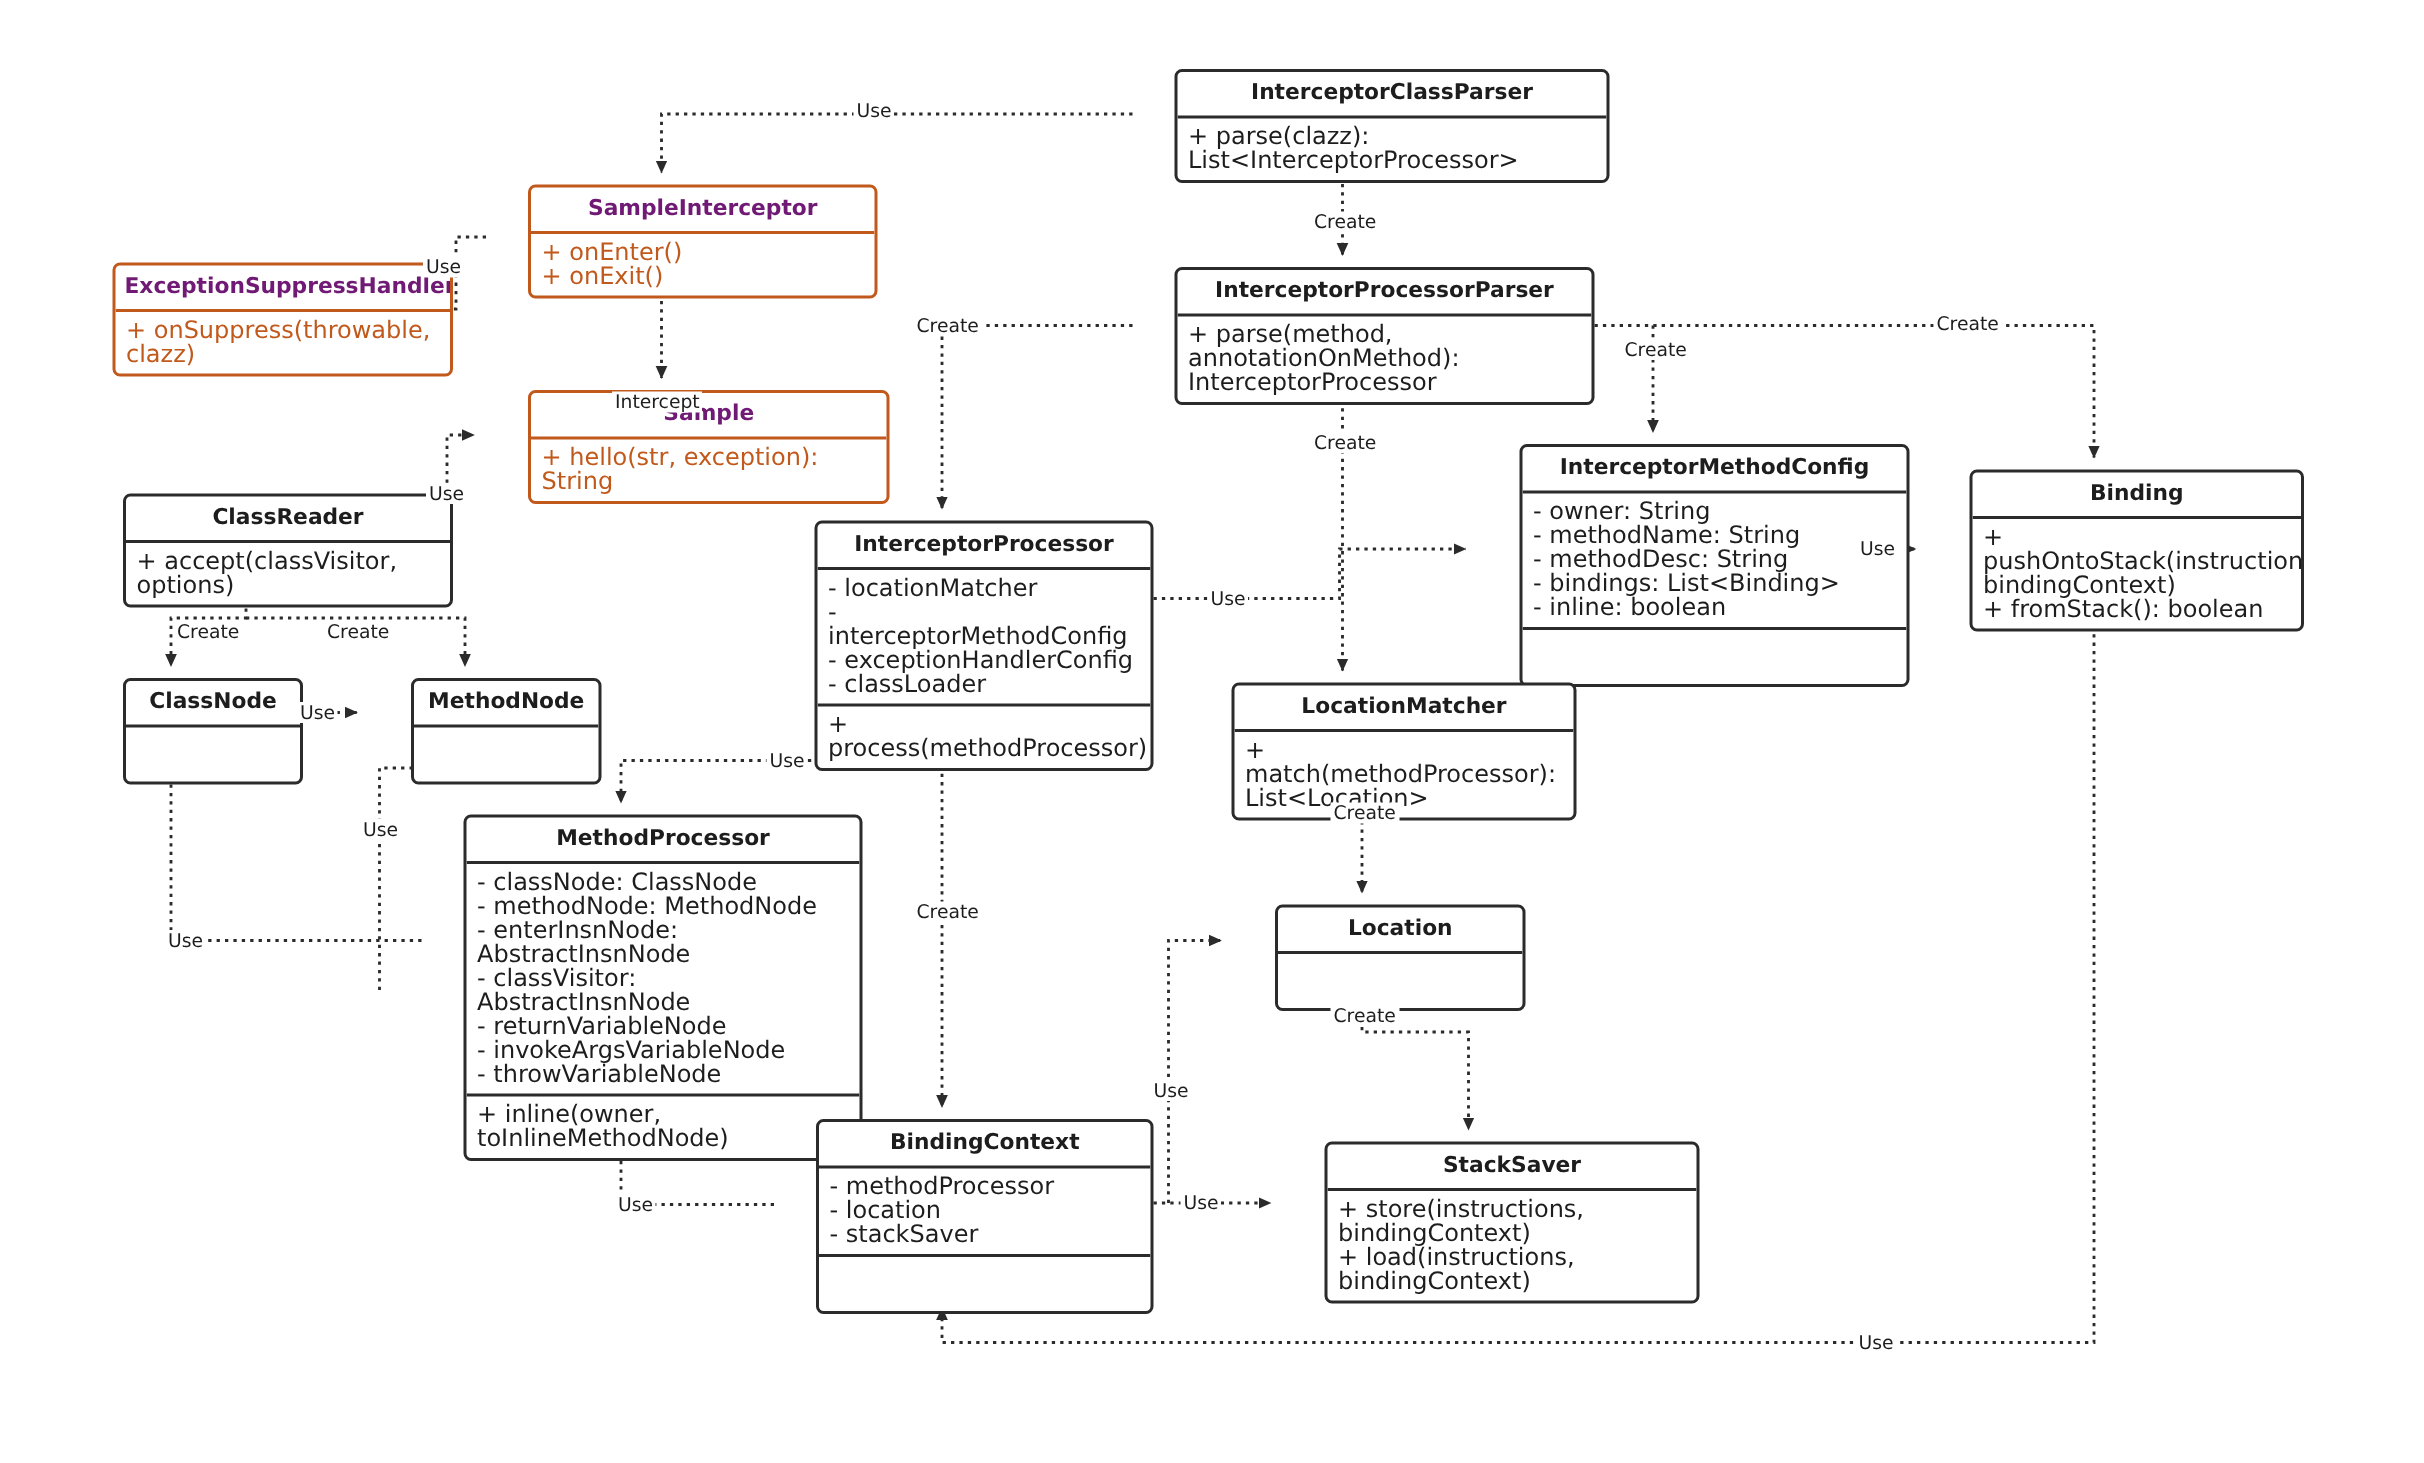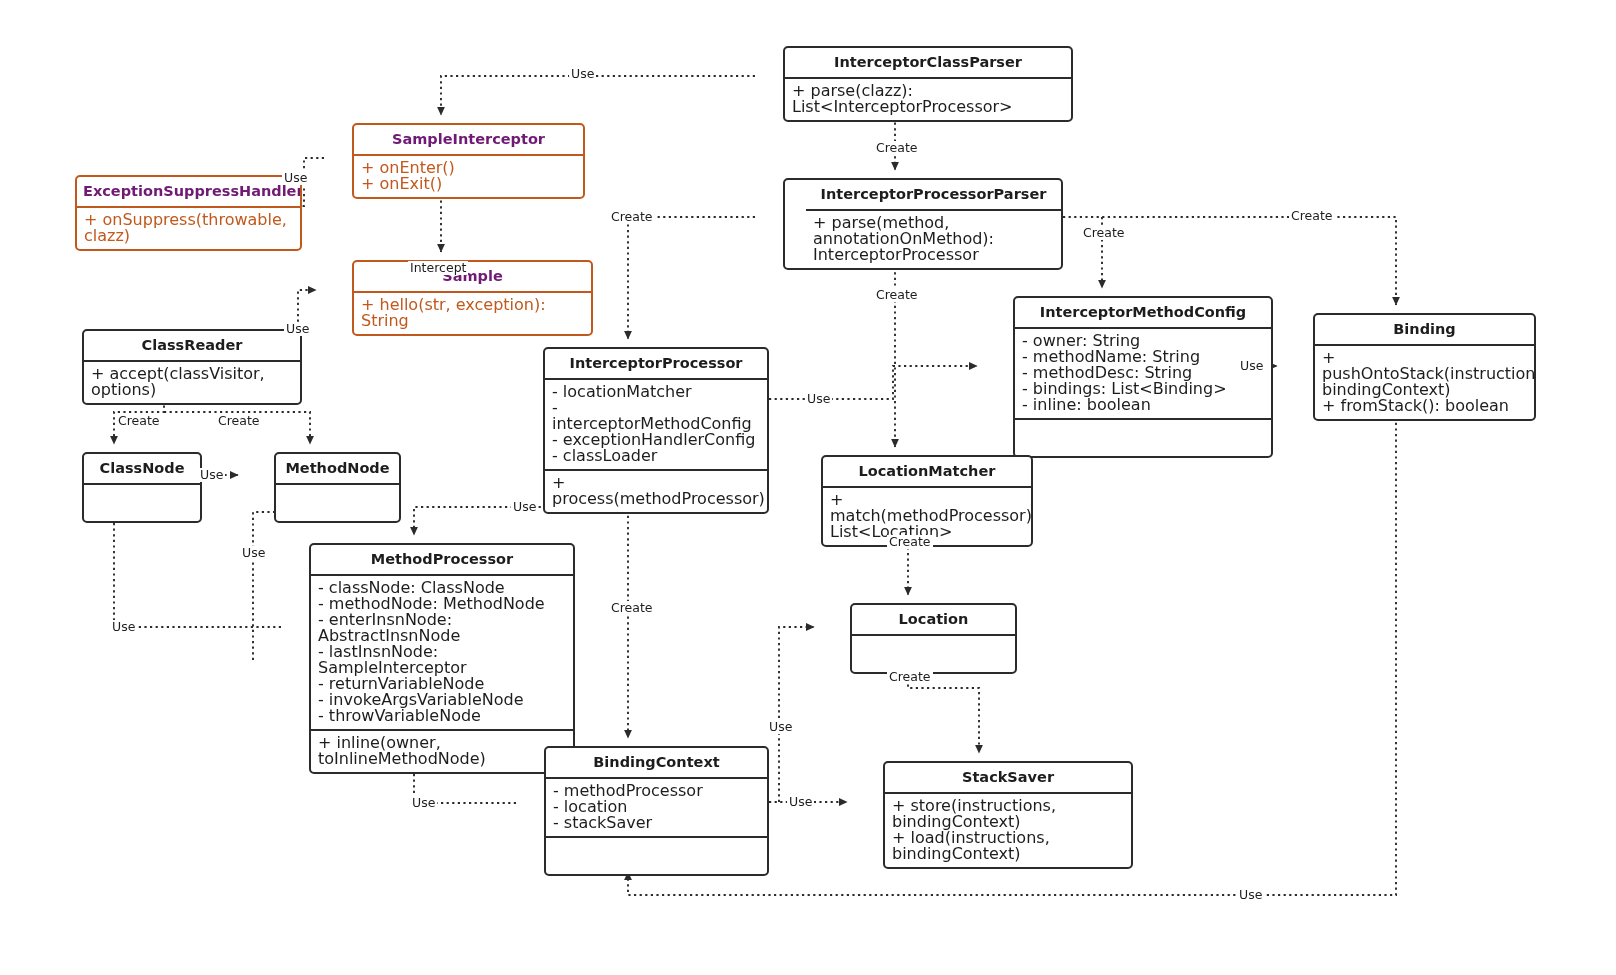--- a/index.html
+++ b/index.html
@@ -178,21 +178,21 @@
   </div>
 
   <div class="uml-class" style="left:755px;top:46px;width:290px;">
     <div class="cls-title">InterceptorClassParser</div>
     <div class="cls-sep"></div>
     <div class="cls-compartment">
       <div class="cls-row">+ parse(clazz): List&lt;InterceptorProcessor&gt;</div>
     </div>
   </div>
 
-  <div class="uml-class" style="left:755px;top:178px;width:280px;padding-left:21px;">
+  <div class="uml-class" style="left:755px;top:178px;width:280px;">
     <div class="cls-title">InterceptorProcessorParser</div>
     <div class="cls-sep"></div>
     <div class="cls-compartment">
       <div class="cls-row">+ parse(method, annotationOnMethod):</div>
       <div class="cls-row">InterceptorProcessor</div>
     </div>
   </div>
 
   <div class="uml-class" style="left:515px;top:347px;width:226px;">
     <div class="cls-title">InterceptorProcessor</div>
@@ -226,21 +226,21 @@
   <div class="uml-class" style="left:1285px;top:313px;width:223px;">
     <div class="cls-title">Binding</div>
     <div class="cls-sep"></div>
     <div class="cls-compartment">
       <div class="cls-row">+ pushOntoStack(instructions,</div>
       <div class="cls-row">bindingContext)</div>
       <div class="cls-row">+ fromStack(): boolean</div>
     </div>
   </div>
 
-  <div class="uml-class" style="left:793px;top:455px;width:212px;">
+  <div class="uml-class" style="left:793px;top:455px;width:230px;">
     <div class="cls-title">LocationMatcher</div>
     <div class="cls-sep"></div>
     <div class="cls-compartment">
       <div class="cls-row">+ match(methodProcessor):</div>
       <div class="cls-row">List&lt;Location&gt;</div>
     </div>
   </div>
 
   <div class="uml-class" style="left:822px;top:603px;width:167px;">
     <div class="cls-title">Location</div>
@@ -248,21 +248,21 @@
     <div class="cls-compartment empty"></div>
   </div>
 
   <div class="uml-class" style="left:281px;top:543px;width:266px;">
     <div class="cls-title">MethodProcessor</div>
     <div class="cls-sep"></div>
     <div class="cls-compartment">
       <div class="cls-row">- classNode: ClassNode</div>
       <div class="cls-row">- methodNode: MethodNode</div>
       <div class="cls-row">- enterInsnNode: AbstractInsnNode</div>
-      <div class="cls-row">- lastInsnNode: SampleInterceptor</div>
+      <div class="cls-row">- classVisitor: AbstractInsnNode</div>
       <div class="cls-row">- returnVariableNode</div>
       <div class="cls-row">- invokeArgsVariableNode</div>
       <div class="cls-row">- throwVariableNode</div>
     </div>
     <div class="cls-sep"></div>
     <div class="cls-compartment">
       <div class="cls-row">+ inline(owner, toInlineMethodNode)</div>
     </div>
   </div>
 

